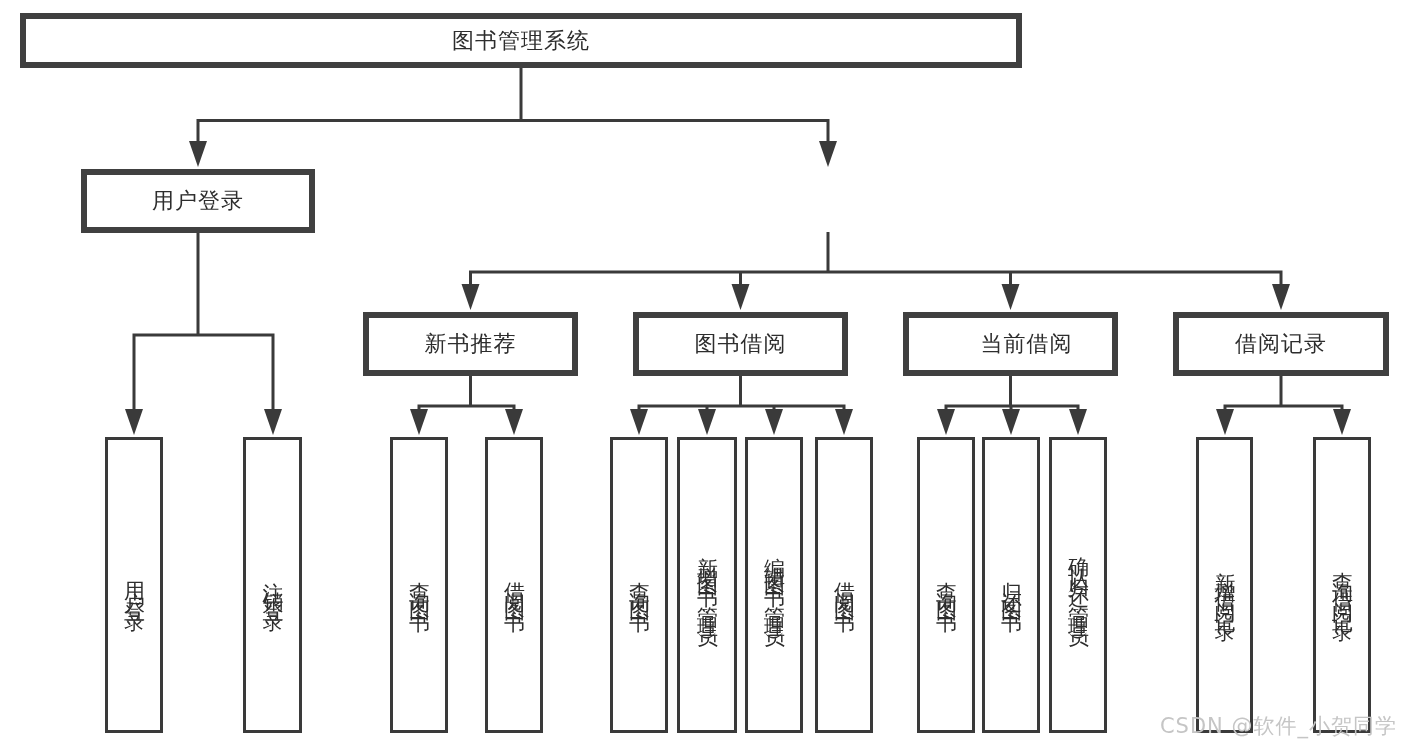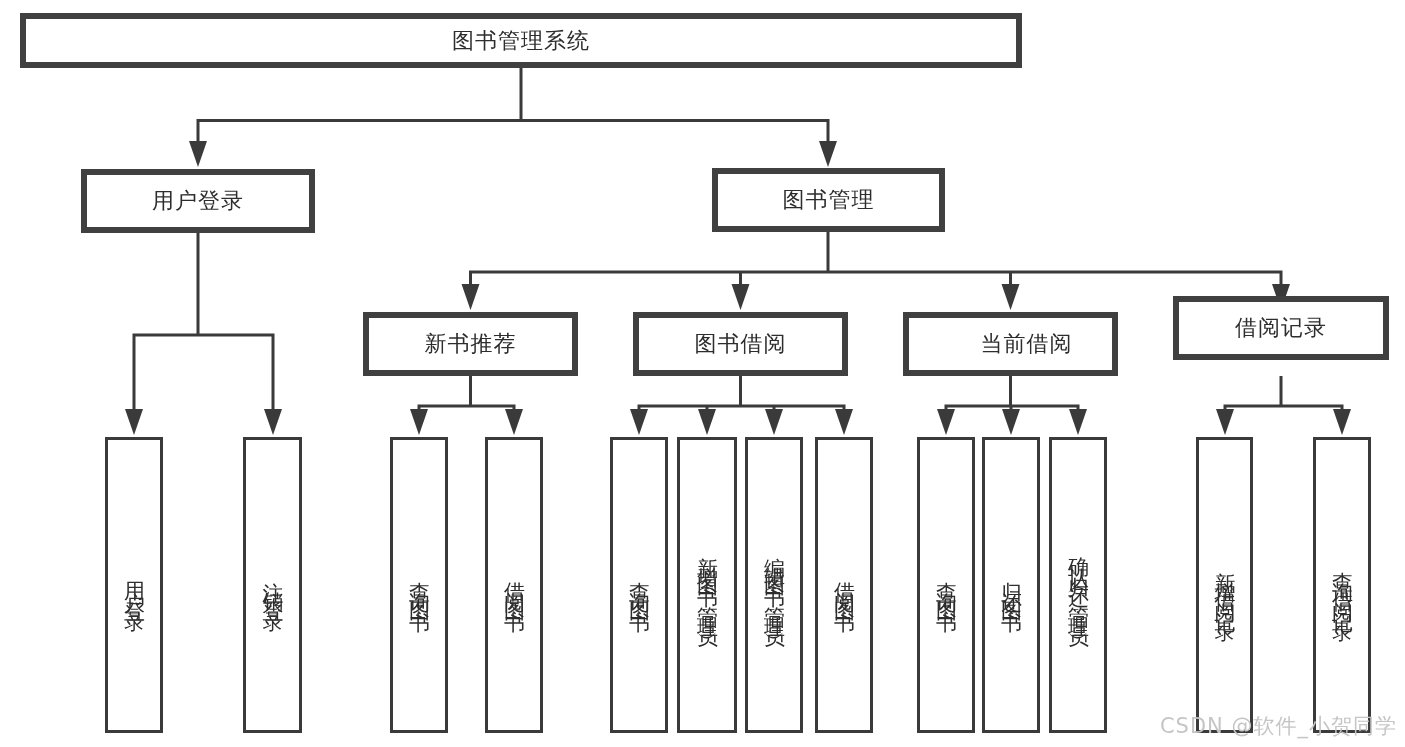--- a/index.html
+++ b/index.html
@@ -86,26 +86,25 @@
     <polygon points="937,409 955,409 946,435"></polygon>
     <polygon points="1002,409 1020,409 1011,435"></polygon>
     <polygon points="1069,409 1087,409 1078,435"></polygon>
     <polygon points="1216,409 1234,409 1225,435"></polygon>
     <polygon points="1333,409 1351,409 1342,435"></polygon>
   </svg>
 
   <div class="box" style="left:20px;top:13px;width:1002px;height:55px;">图书管理系统</div>
 
   <div class="box" style="left:81px;top:169px;width:234px;height:64px;">用户登录</div>
-  <div class="box" style="left:712px;top:168px;width:233px;height:64px;">图书管理</div>
 
   <div class="box" style="left:363px;top:312px;width:215px;height:64px;">新书推荐</div>
   <div class="box" style="left:633px;top:312px;width:215px;height:64px;">图书借阅</div>
   <div class="box" style="left:903px;top:312px;width:215px;height:64px;padding-left:32px;">当前借阅</div>
-  <div class="box" style="left:1173px;top:296px;width:216px;height:64px;">借阅记录</div>
+  <div class="box" style="left:1173px;top:312px;width:216px;height:64px;">借阅记录</div>
 
   <div class="leaf" style="left:105px;top:437px;width:58px;height:296px;">
     <span>用户登录</span>
   </div>
   <div class="leaf" style="left:243px;top:437px;width:59px;height:296px;">
     <span>注销登录</span>
   </div>
 
   <div class="leaf" style="left:390px;top:437px;width:58px;height:296px;">
     <span>查询图书</span>

